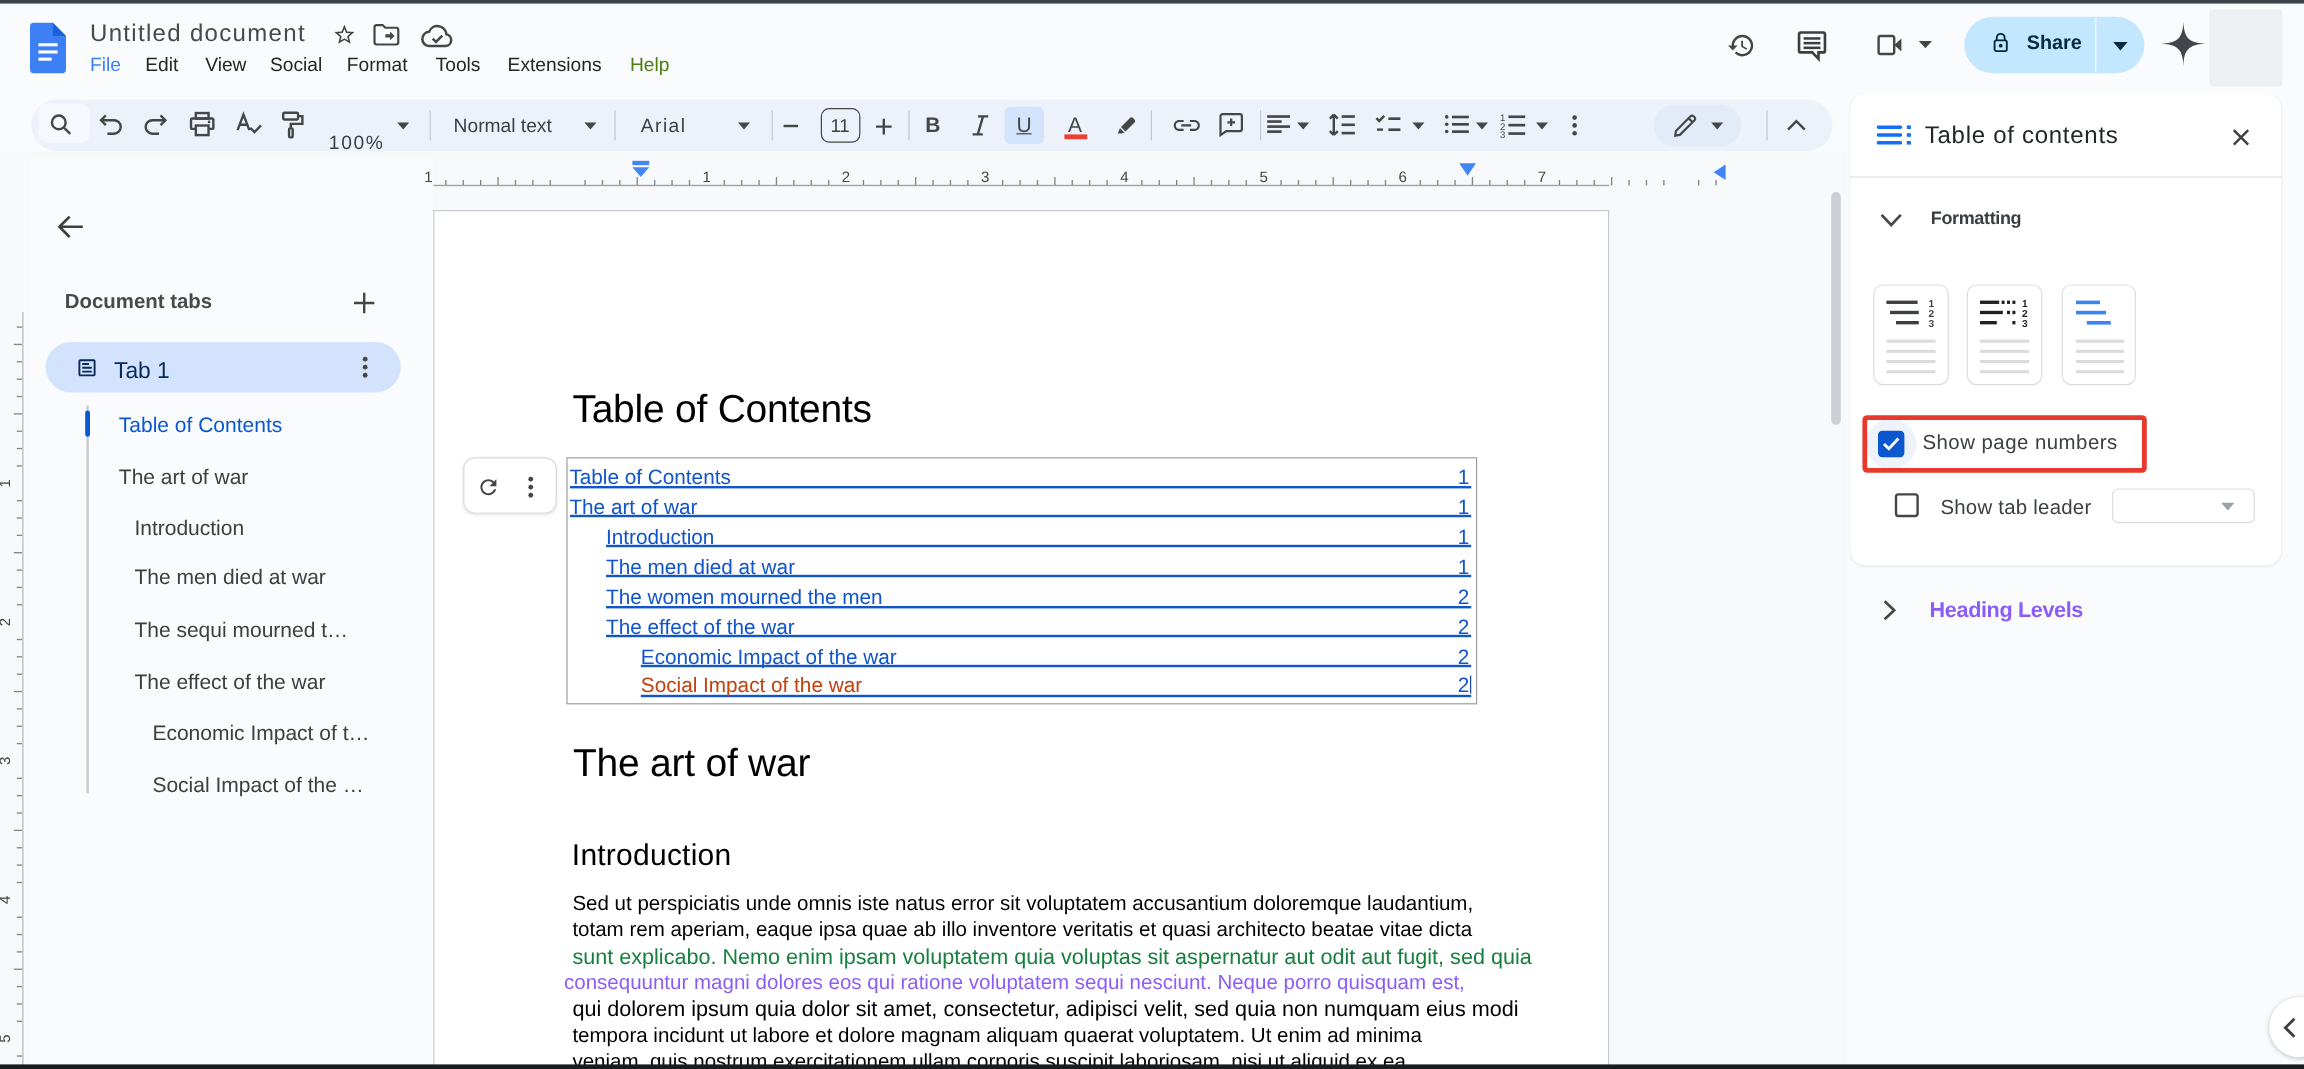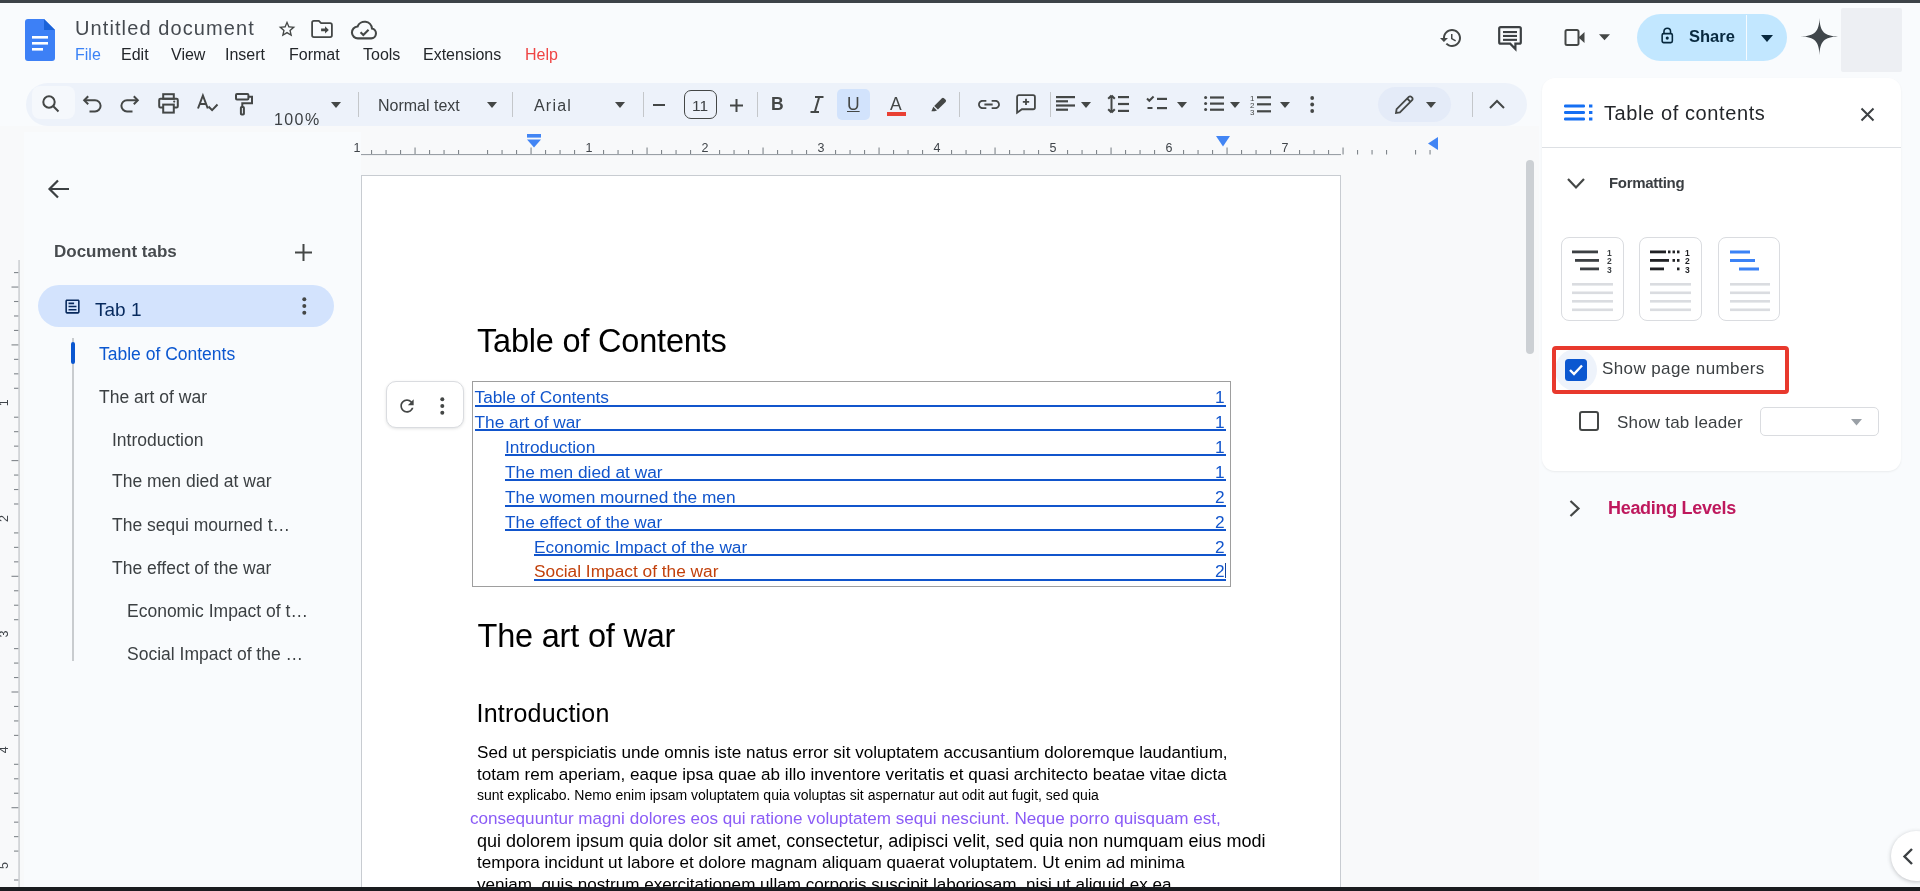--- a/index.html
+++ b/index.html
@@ -35,25 +35,25 @@
   </svg>
 
   <svg class="a" style="left:351px;top:21px" width="27" height="19" viewBox="0 0 26 18">
     <path fill="none" stroke="#444746" stroke-width="2" d="M20.2 7.1 A7.2 7.2 0 0 0 6.3 5.2 A5.7 5.7 0 0 0 6.9 16.6 H19.5 A4.8 4.8 0 0 0 20.2 7.1 Z"></path>
     <path fill="none" stroke="#444746" stroke-width="2" d="M9.2 10.6 l2.7 2.7 5 -5"></path>
   </svg>
 
   <div class="t" style="left:75px;top:46.5px;font-size:16px;color:#3b82f6">File</div>
   <div class="t" style="left:121px;top:46.5px;font-size:16px;color:#23262a">Edit</div>
   <div class="t" style="left:171px;top:46.5px;font-size:16px;color:#23262a">View</div>
-  <div class="t" style="left:225px;top:46.5px;font-size:16px;color:#23262a">Insert</div>
+  <div class="t" style="left:225px;top:46.5px;font-size:16px;color:#23262a">Social</div>
   <div class="t" style="left:289px;top:46.5px;font-size:16px;color:#23262a">Format</div>
   <div class="t" style="left:363px;top:46.5px;font-size:16px;color:#23262a">Tools</div>
   <div class="t" style="left:423px;top:46.5px;font-size:16px;color:#23262a">Extensions</div>
-  <div class="t" style="left:525px;top:46.5px;font-size:16px;color:#ef4444">Help</div>
+  <div class="t" style="left:525px;top:46.5px;font-size:16px;color:#4d7c0f">Help</div>
 
   <svg class="a" style="left:1439px;top:26px" width="24" height="24" viewBox="0 0 24 24">
     <path fill="#444746" d="M13 3c-4.97 0-9 4.03-9 9H1l3.89 3.89.07.14L9 12H6c0-3.87 3.13-7 7-7s7 3.13 7 7-3.13 7-7 7c-1.93 0-3.68-.79-4.94-2.06l-1.42 1.42C8.27 19.99 10.51 21 13 21c4.97 0 9-4.03 9-9s-4.03-9-9-9zm-1 5v5l4.28 2.54.72-1.21-3.5-2.08V8H12z"></path>
   </svg>
   <svg class="a" style="left:1498px;top:26px" width="24" height="25" viewBox="0 0 24 25">
     <path fill="none" stroke="#3c4043" stroke-width="2.2" d="M1.2 2.6 a1.5 1.5 0 0 1 1.5-1.5 H21.3 a1.5 1.5 0 0 1 1.5 1.5 V16.2 a1.5 1.5 0 0 1 -1.5 1.5 H17.4 V23 l-5.2-5.3 H2.7 a1.5 1.5 0 0 1 -1.5-1.5 Z"></path>
     <rect x="5" y="5" width="14" height="2.1" fill="#3c4043"></rect>
       <rect x="5" y="8.9" width="14" height="2.1" fill="#3c4043"></rect>
       <rect x="5" y="12.8" width="14" height="2.1" fill="#3c4043"></rect>
   </svg>
@@ -451,21 +451,21 @@
   <svg class="a" style="left:440px;top:397px" width="5" height="18" viewBox="0 0 5 18">
     <circle cx="2.3" cy="2.3" r="2" fill="#444746"></circle>
       <circle cx="2.3" cy="9" r="2" fill="#444746"></circle>
       <circle cx="2.3" cy="15.7" r="2" fill="#444746"></circle>
   </svg>
 
   <div class="t" style="left:477.5px;top:619.9px;font-size:32.5px;letter-spacing:-0.2px;color:#000">The art of war</div>
   <div class="t" style="left:476.5px;top:700.8px;font-size:25px;letter-spacing:0.2px;color:#000">Introduction</div>
   <div class="t" style="left:477px;top:743.9px;font-size:17.1px;color:#000">Sed ut perspiciatis unde omnis iste natus error sit voluptatem accusantium doloremque laudantium,</div>
   <div class="t" style="left:477px;top:766px;font-size:17.1px;color:#000">totam rem aperiam, eaque ipsa quae ab illo inventore veritatis et quasi architecto beatae vitae dicta</div>
-  <div class="t" style="left:477px;top:788.1px;font-size:14px;color:#000000">sunt explicabo. Nemo enim ipsam voluptatem quia voluptas sit aspernatur aut odit aut fugit, sed quia</div>
+  <div class="t" style="left:477px;top:788.1px;font-size:18px;color:#15803d">sunt explicabo. Nemo enim ipsam voluptatem quia voluptas sit aspernatur aut odit aut fugit, sed quia</div>
   <div class="t" style="left:470px;top:810.1px;font-size:17.1px;color:#8b5cf6">consequuntur magni dolores eos qui ratione voluptatem sequi nesciunt. Neque porro quisquam est,</div>
   <div class="t" style="left:477px;top:832.2px;font-size:18px;color:#000">qui dolorem ipsum quia dolor sit amet, consectetur, adipisci velit, sed quia non numquam eius modi</div>
   <div class="t" style="left:477px;top:854.3px;font-size:17.1px;color:#000">tempora incidunt ut labore et dolore magnam aliquam quaerat voluptatem. Ut enim ad minima</div>
   <div class="t" style="left:477px;top:876.3px;font-size:17.1px;color:#000">veniam, quis nostrum exercitationem ullam corporis suscipit laboriosam, nisi ut aliquid ex ea</div>
 </div>
 
 <div id="panel">
 
   <div class="a" style="left:1526px;top:160px;width:8px;height:194px;border-radius:4px;background:#ccd0d4"></div>
 
@@ -544,21 +544,21 @@
   <div class="a" style="left:1579px;top:411px;width:20px;height:20px;border:2.2px solid #444746;border-radius:3px;background:#fff"></div>
   <div class="t" style="left:1617px;top:414.1px;font-size:17px;letter-spacing:0.2px;color:#3c4043">Show tab leader</div>
   <div class="a" style="left:1760px;top:407px;width:119px;height:29px;border:1.4px solid #dadce0;border-radius:5px;background:#fff"></div>
   <svg class="a" style="left:1851px;top:418.5px" width="11" height="6.5" viewBox="0 0 11 6.5">
       <path fill="#9aa0a6" d="M0 0 h11 L5.5 6.5 Z"></path>
     </svg>
 
   <svg class="a" style="left:1569px;top:500px" width="11" height="17" viewBox="0 0 11 17">
     <path fill="none" stroke="#444746" stroke-width="2.2" d="M1.5 1 L9.5 8.5 L1.5 16"></path>
   </svg>
-  <div class="t" style="left:1608px;top:499px;font-size:18px;letter-spacing:-0.3px;font-weight:700;color:#be185d">Heading Levels</div>
+  <div class="t" style="left:1608px;top:499px;font-size:18px;letter-spacing:-0.3px;font-weight:700;color:#8b5cf6">Heading Levels</div>
 
   <div class="a" style="left:1891px;top:831px;width:50px;height:50px;border-radius:50%;background:#fff;box-shadow:0 1px 4px rgba(60,64,67,.3)"></div>
   <svg class="a" style="left:1903px;top:848px" width="10" height="17" viewBox="0 0 10 17">
     <path fill="none" stroke="#3c4043" stroke-width="2.4" d="M9 1 L1.5 8.5 L9 16"></path>
   </svg>
 </div>
 
 <div class="a" style="left:0;top:887px;width:1920px;height:4px;background:#1a1c1f"></div>
 
 </body></html>

